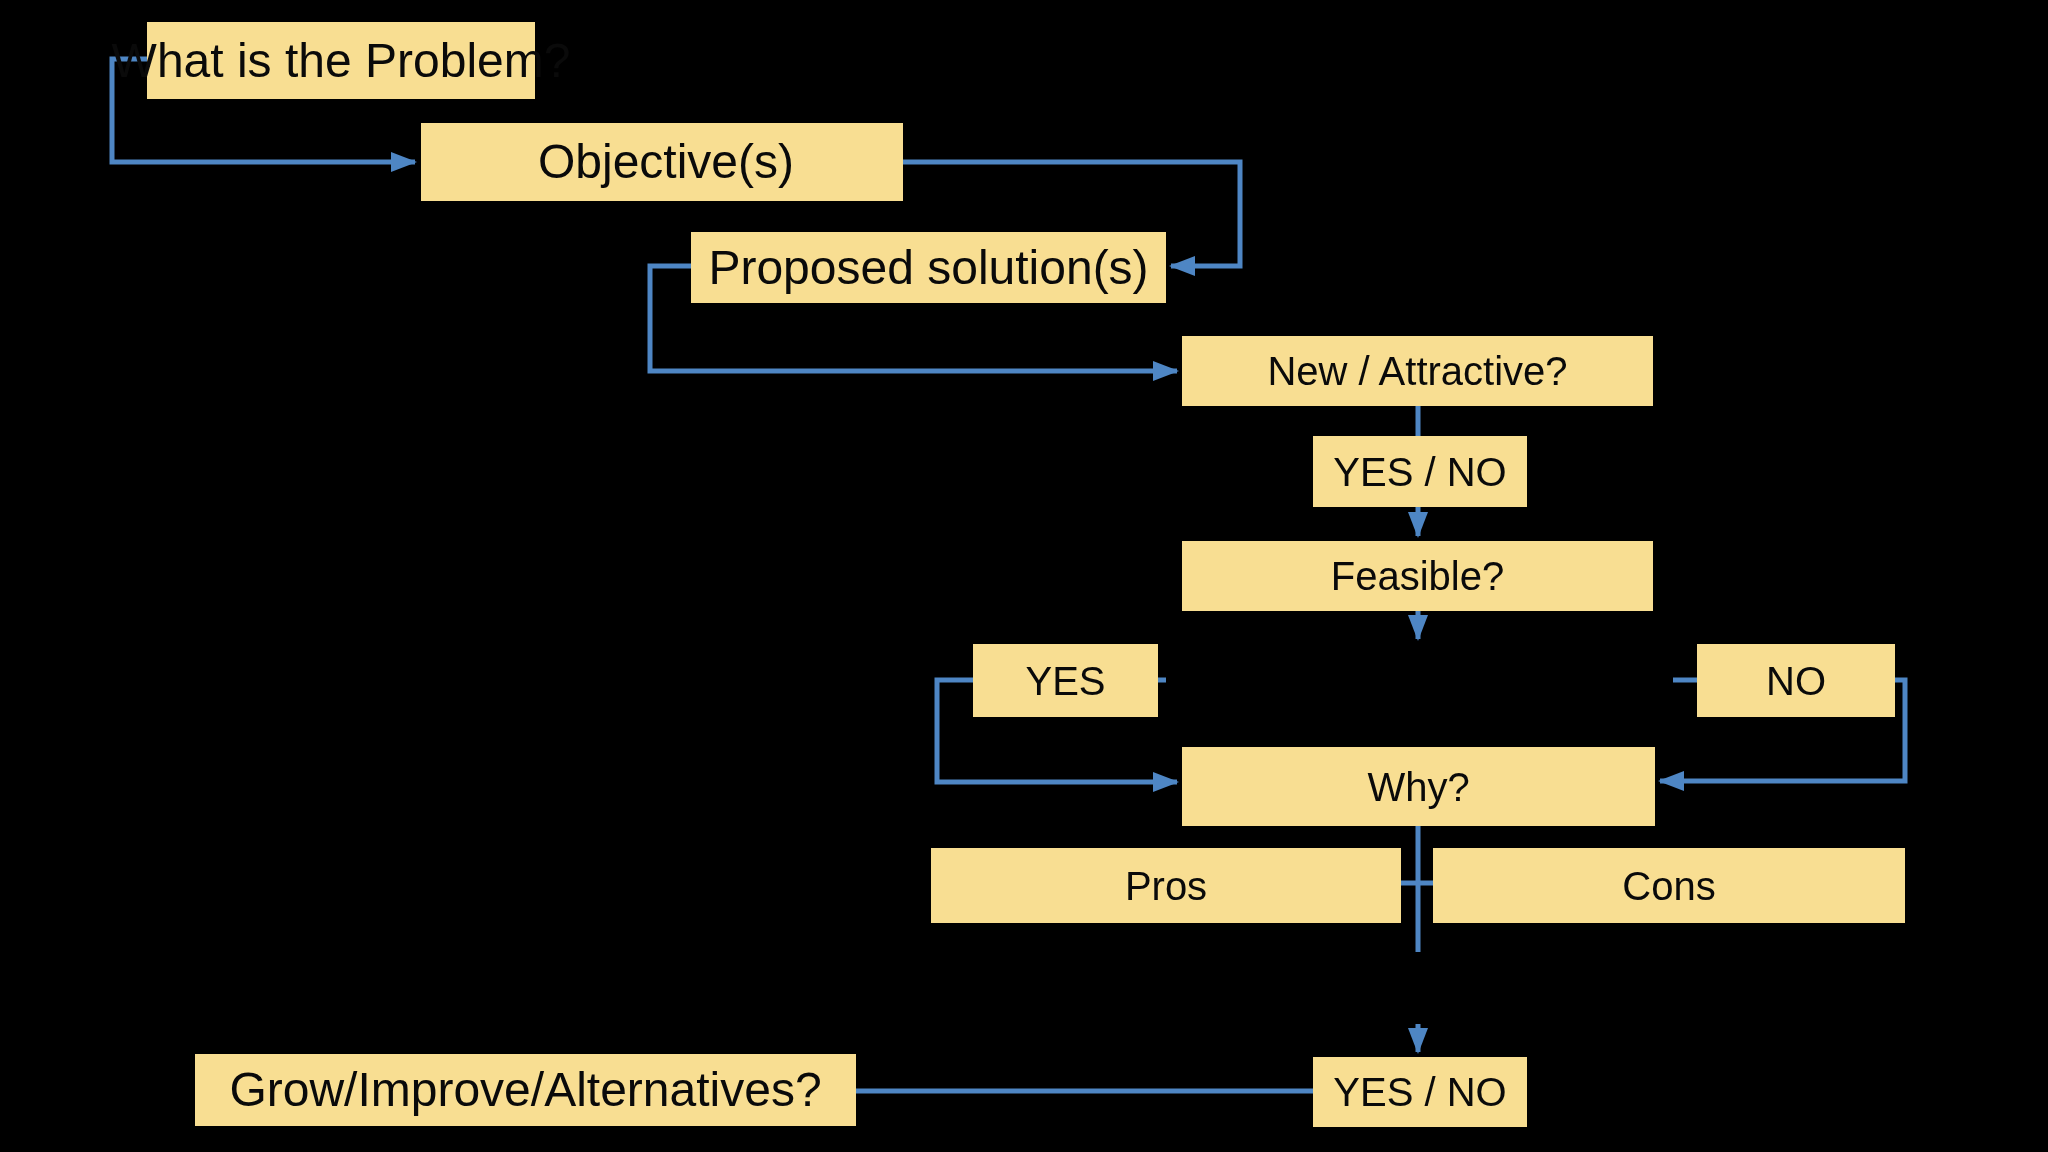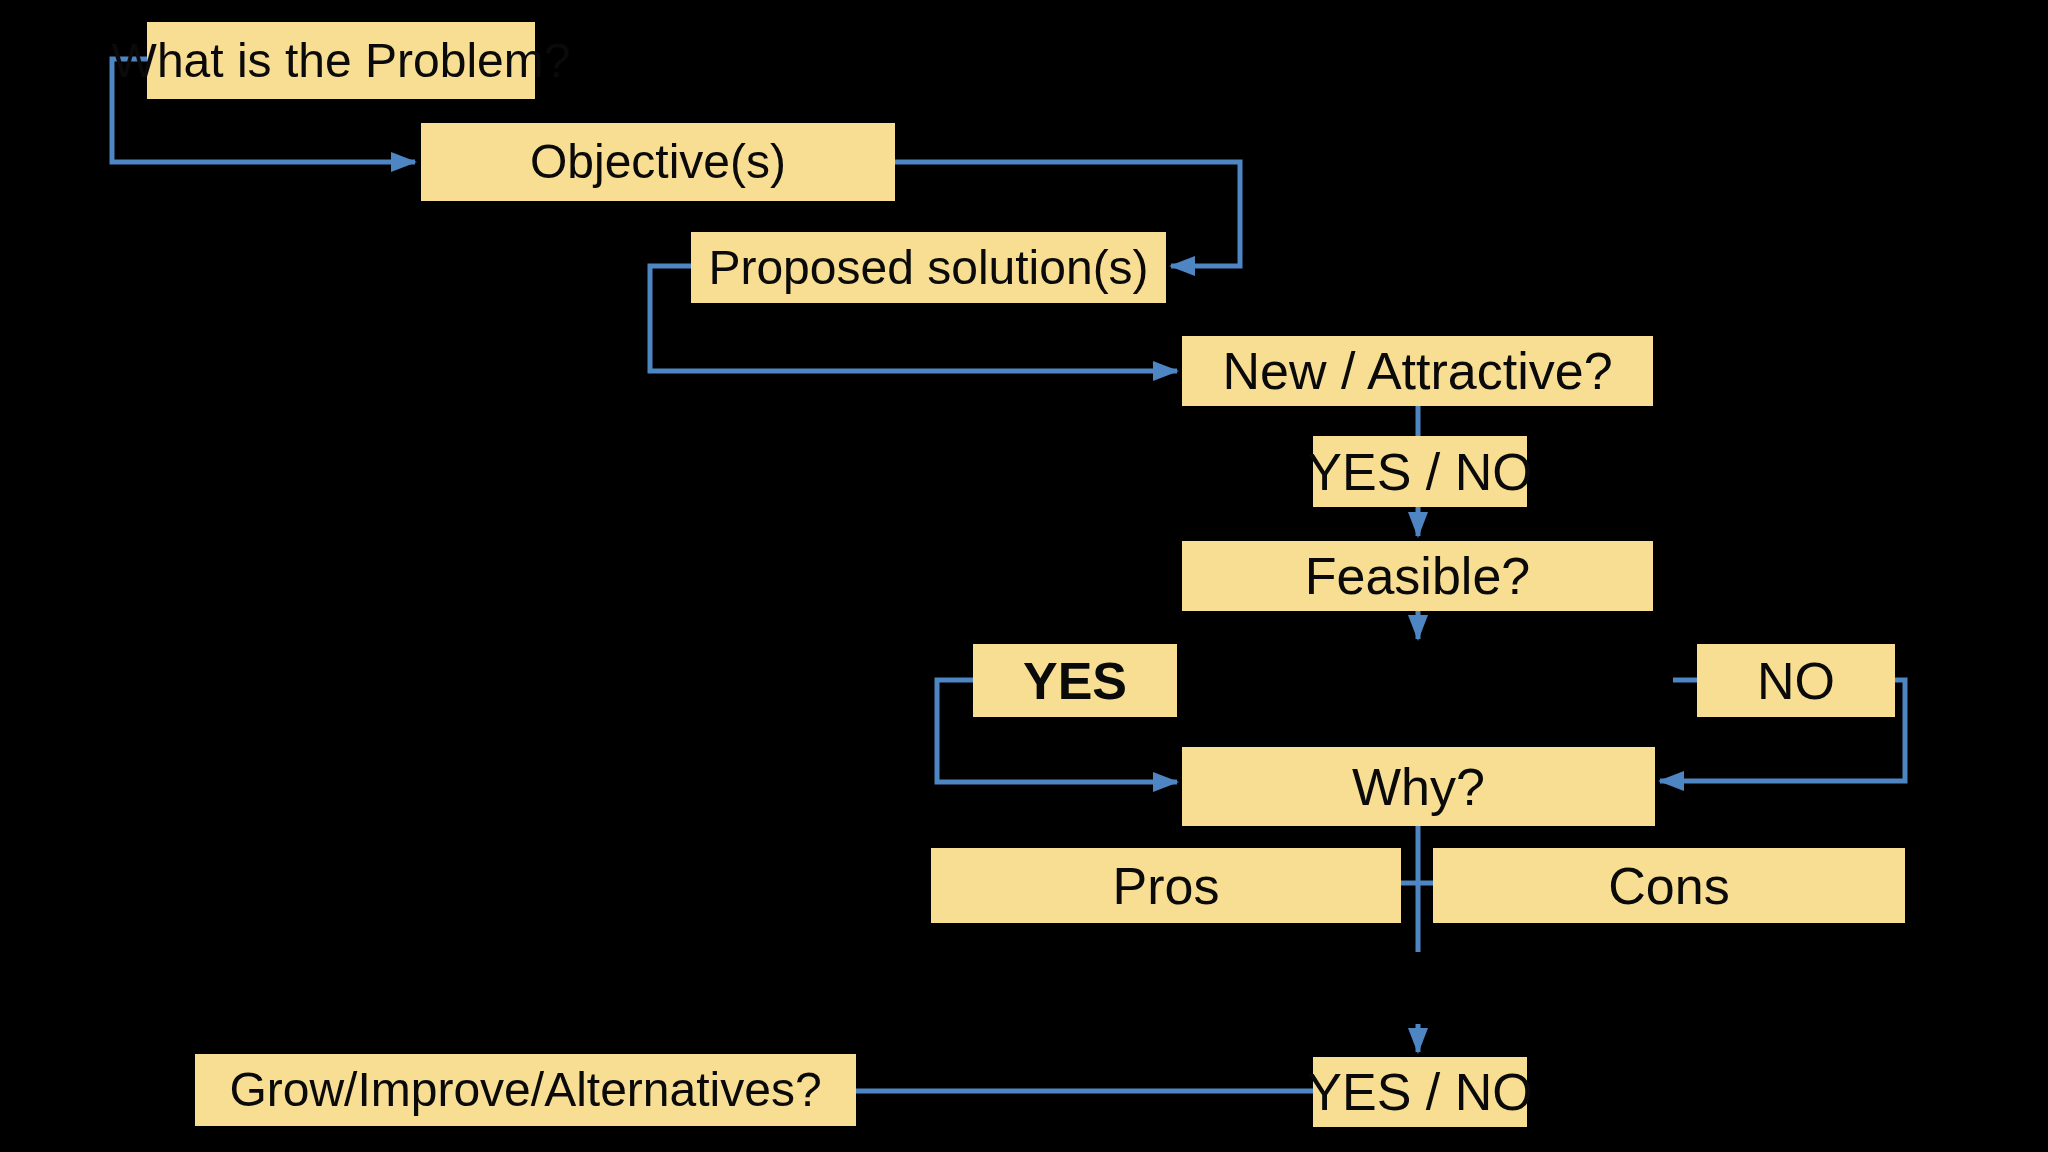--- a/index.html
+++ b/index.html
@@ -31,21 +31,21 @@
     fill: var(--line, #4E86C4);
     stroke: none;
   }
   .node {
     position: absolute;
     background: var(--box, #F8DE92);
     color: var(--text, #0A0A0A);
     display: flex;
     align-items: center;
     justify-content: center;
-    font-size: 52px;
+    font-size: 40px;
     line-height: 1;
     white-space: nowrap;
     text-align: center;
   }
   .node.large {
     font-size: 48px;
   }
 </style>
 </head>
 <body>
@@ -83,31 +83,31 @@
 
     <line class="connector" x1="1401" y1="883" x2="1433" y2="883"></line>
 
     <line class="connector" x1="1418" y1="1024" x2="1418" y2="1052" marker-end="url(#arrowhead)"></line>
 
     <line class="connector" x1="1313" y1="1091" x2="816" y2="1091" marker-end="url(#arrowhead)"></line>
   </svg>
 
   <div class="node large" style="left:147px; top:22px; width:388px; height:77px;text-align:right;">What is the Problem?</div>
 
-  <div class="node large" style="left:421px; top:123px; width:474px; height:78px;">Objective(s)</div>
+  <div class="node large" style="left:421px; top:123px; width:474px; height:78px;padding-left:8px;">Objective(s)</div>
 
   <div class="node large" style="left:691px; top:232px; width:475px; height:71px;">Proposed solution(s)</div>
 
   <div class="node" style="left:1182px; top:336px; width:471px; height:70px;">New / Attractive?</div>
 
   <div class="node" style="left:1313px; top:436px; width:214px; height:71px;">YES / NO</div>
 
   <div class="node" style="left:1182px; top:541px; width:471px; height:70px;">Feasible?</div>
 
-  <div class="node" style="left:973px; top:644px; width:204px; height:73px;font-weight:bold;">YES</div>
+  <div class="node" style="left:973px; top:644px; width:185px; height:73px;">YES</div>
 
 
   <div class="node" style="left:1697px; top:644px; width:198px; height:73px;">NO</div>
 
   <div class="node" style="left:1182px; top:747px; width:473px; height:79px;">Why?</div>
 
   <div class="node" style="left:931px; top:848px; width:470px; height:75px;">Pros</div>
 
   <div class="node" style="left:1433px; top:848px; width:472px; height:75px;">Cons</div>
 

